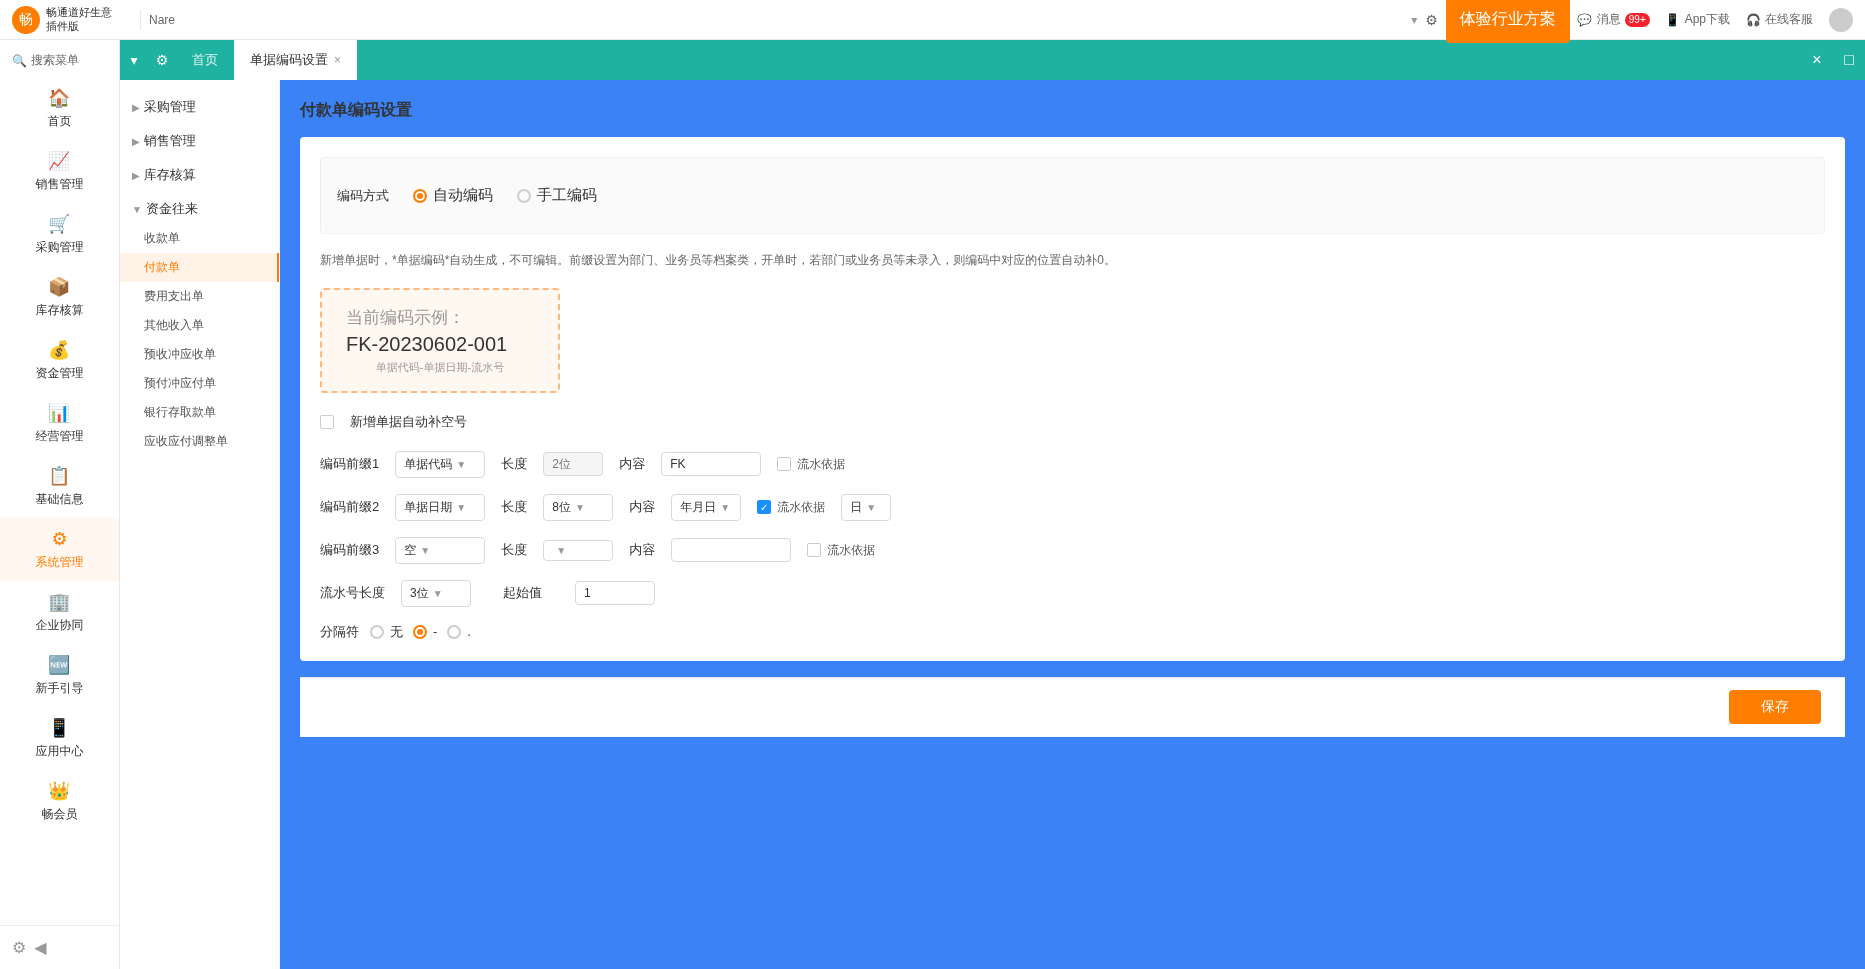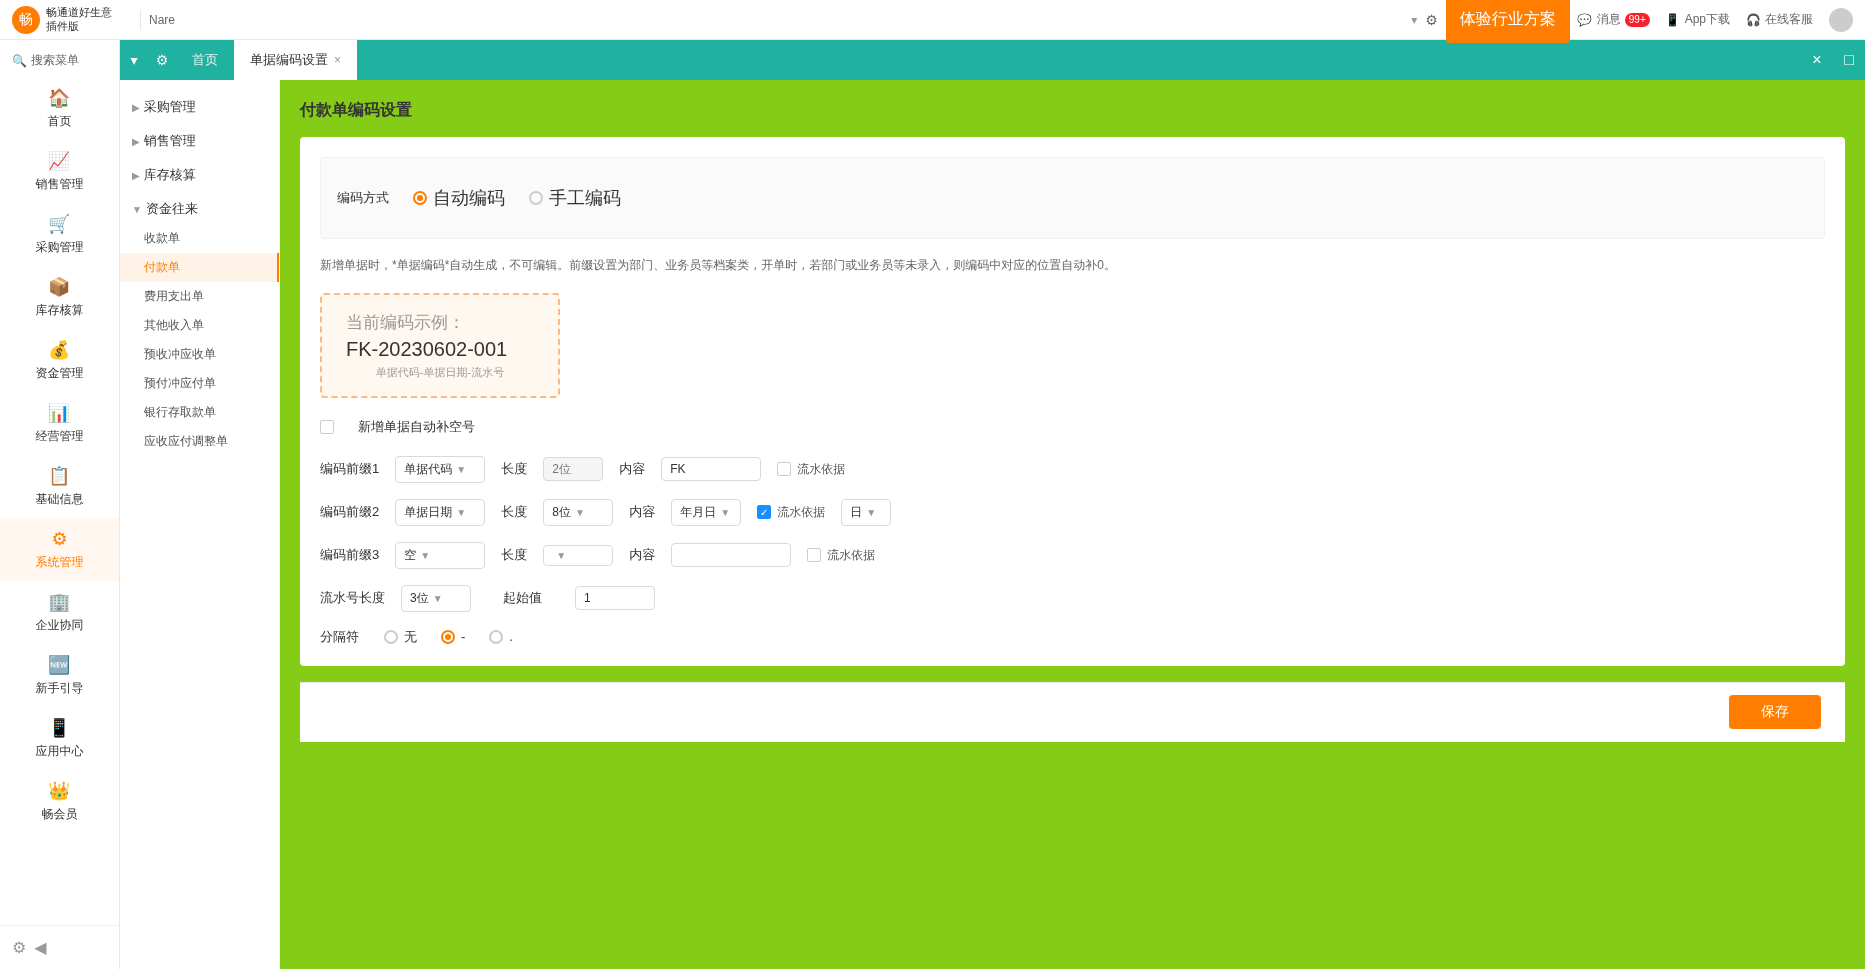--- a/index.html
+++ b/index.html
@@ -181,21 +181,21 @@
     }
     .sub-menu-item.active {
       background: #fff3e8;
       color: #ff7d00;
       border-right: 2px solid #ff7d00;
     }
 
     
     .page-content {
       flex: 1;
-      background: #84cc16;
+      background: #3b82f6;
       overflow-y: auto;
       padding: 20px;
     }
     .page-title {
       font-size: 16px;
       font-weight: 600;
       color: #333;
       margin-bottom: 16px;
     }
 
@@ -212,21 +212,21 @@
       display: flex;
       align-items: center;
       gap: 24px;
       padding: 28px 16px;
       background: #fafafa;
       border: 1px solid #f0f0f0;
       border-radius: 4px;
       margin-bottom: 16px;
     }
     .encode-label { font-size: 13px; color: #333; }
-    .radio-item { display: flex; align-items: center; gap: 6px; font-size: 18px; cursor: pointer; }
+    .radio-item { display: flex; align-items: center; gap: 6px; font-size: 15px; cursor: pointer; }
     .radio-circle {
       width: 14px; height: 14px;
       border-radius: 50%;
       border: 2px solid #ccc;
       display: flex; align-items: center; justify-content: center;
     }
     .radio-circle.checked { border-color: #ff7d00; }
     .radio-circle.checked::after {
       content: '';
       width: 6px; height: 6px;
@@ -260,21 +260,21 @@
     }
     .preview-desc {
       font-size: 11px;
       color: #999;
       text-align: center;
       margin-top: 4px;
     }
 
     
     .autofill-row {
-      display: flex; align-items: center; gap: 24px;
+      display: flex; align-items: center; gap: 16px;
       margin-bottom: 20px;
     }
     .checkbox-item {
       width: 14px; height: 14px;
       border: 1px solid #ccc;
       border-radius: 2px;
       display: flex; align-items: center; justify-content: center;
       cursor: pointer;
     }
 
@@ -329,21 +329,21 @@
       width: 14px; height: 14px;
       border: 1px solid #ccc;
       border-radius: 2px;
       background: #fff;
     }
 
     
     .sep-row {
       display: flex;
       align-items: center;
-      gap: 24px;
+      gap: 10px;
       margin-top: 8px;
     }
     .sep-label { font-size: 13px; color: #333; min-width: 40px; }
     .radio-sep { display: flex; align-items: center; gap: 6px; font-size: 13px; cursor: pointer; }
 
     
     .bottom-bar {
       height: 60px;
       background: #fff;
       border-top: 1px solid #e8e8e8;

